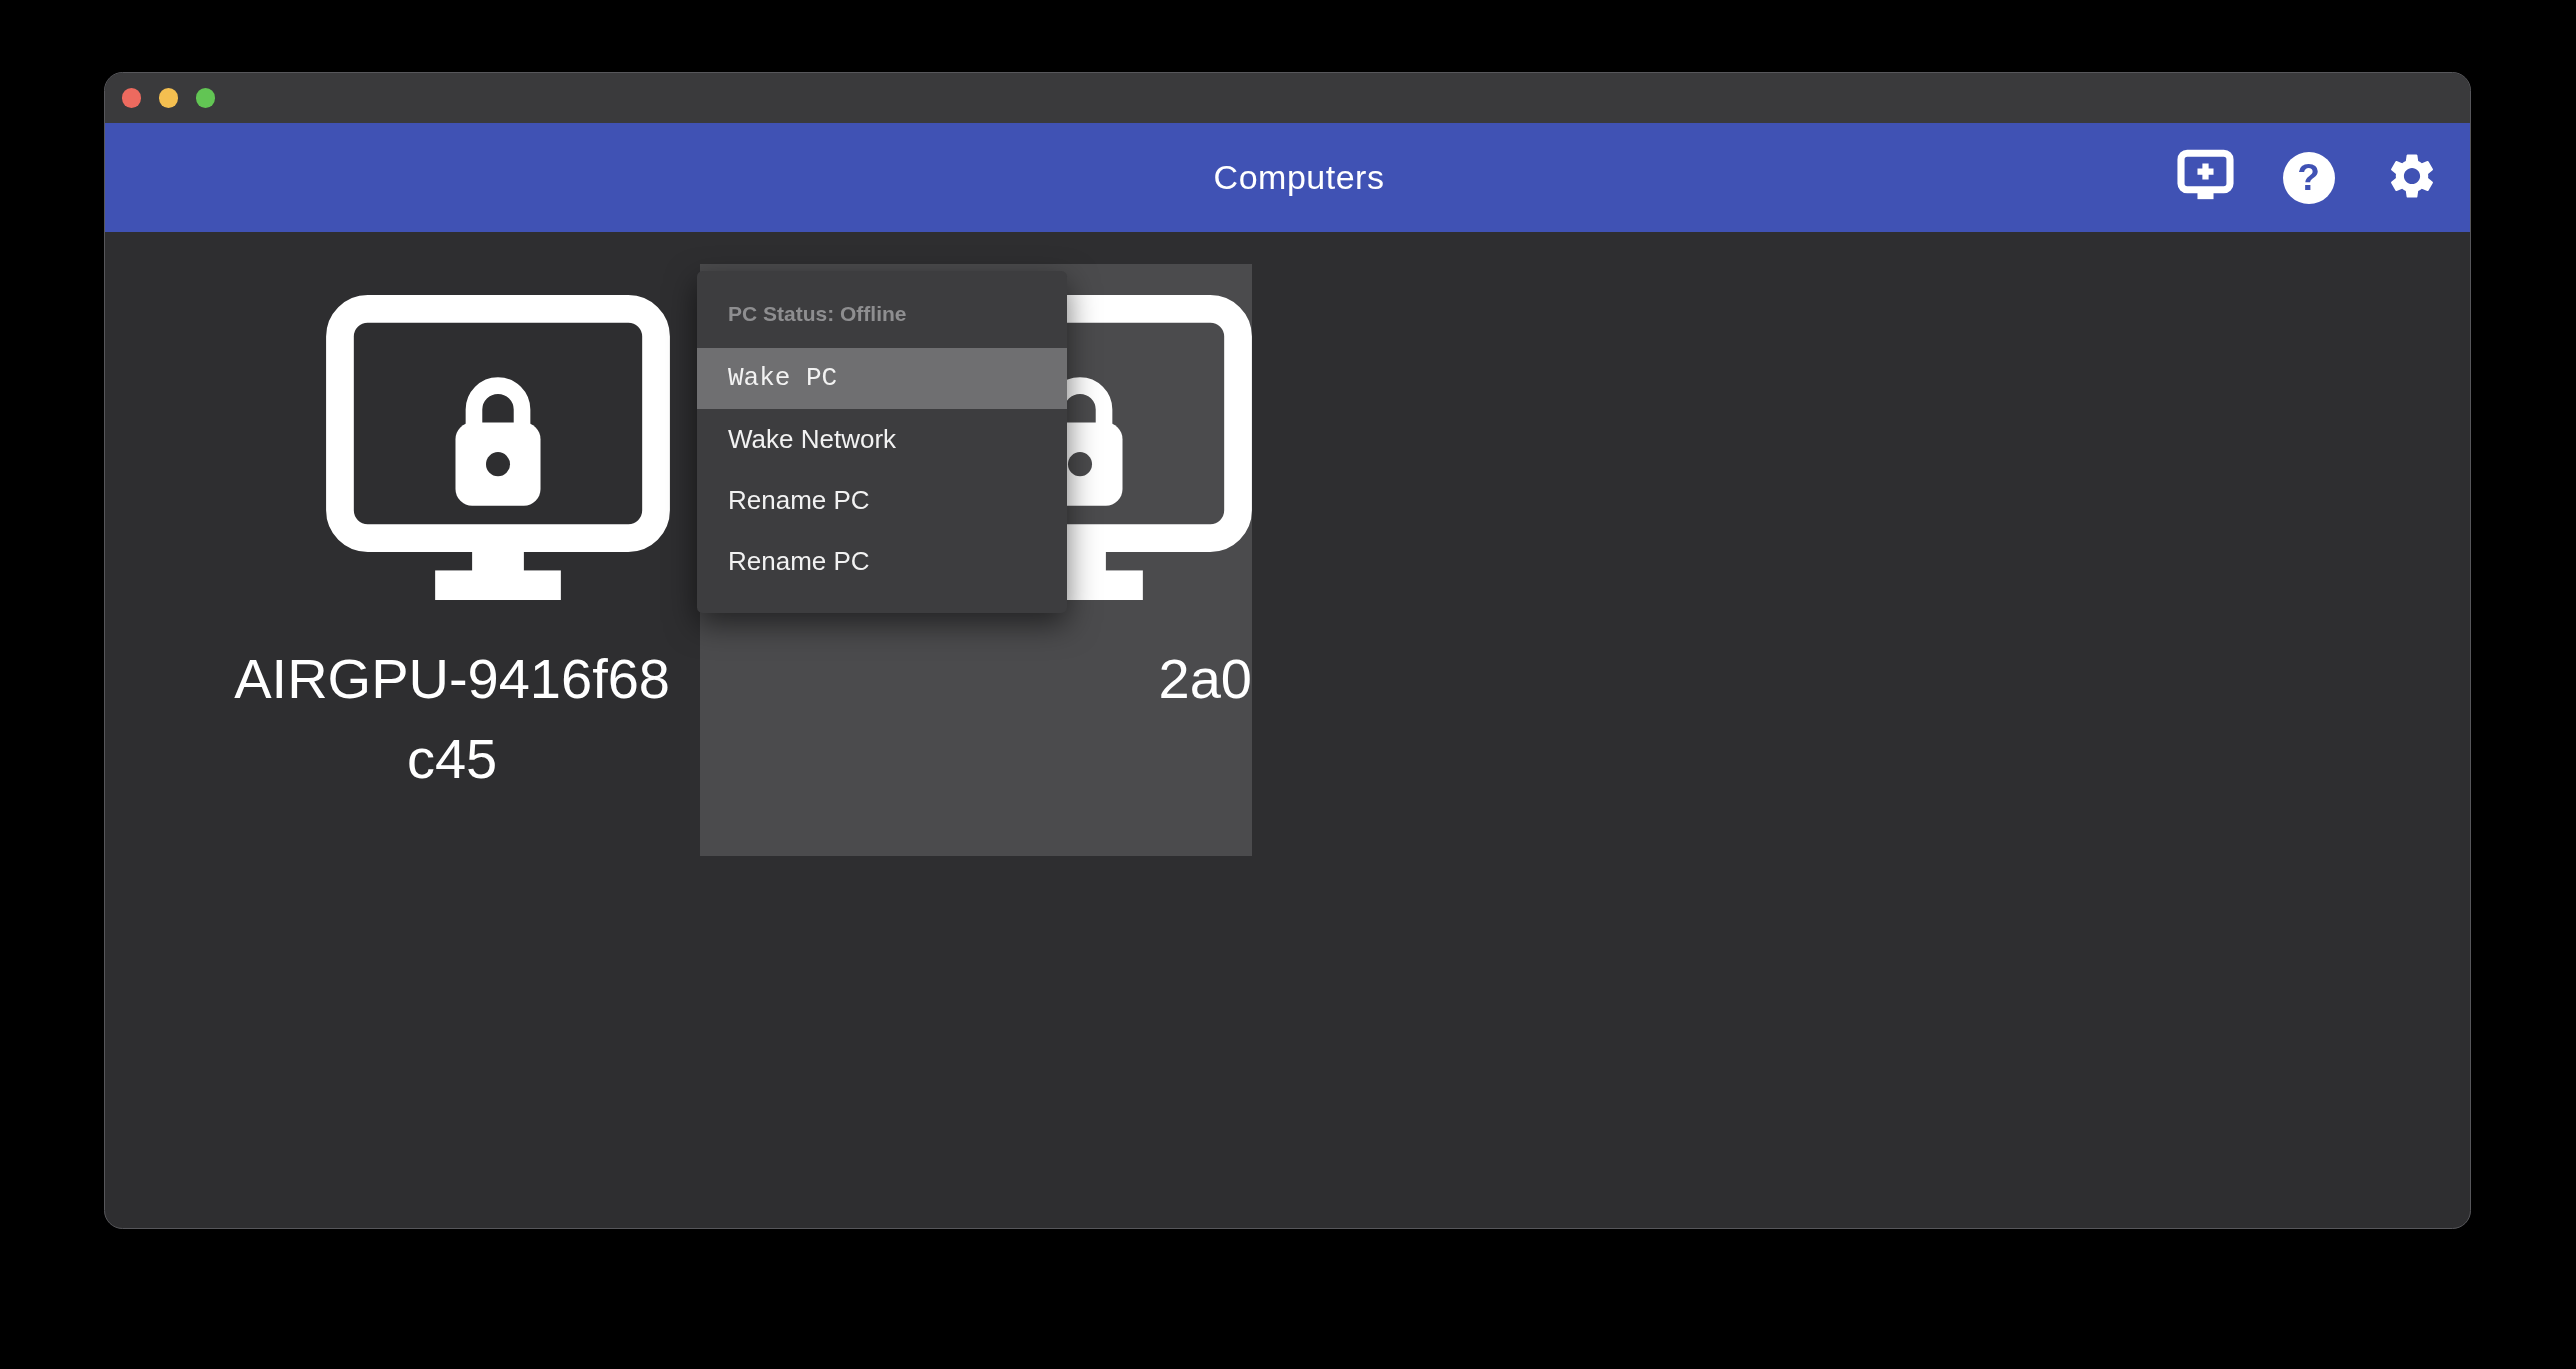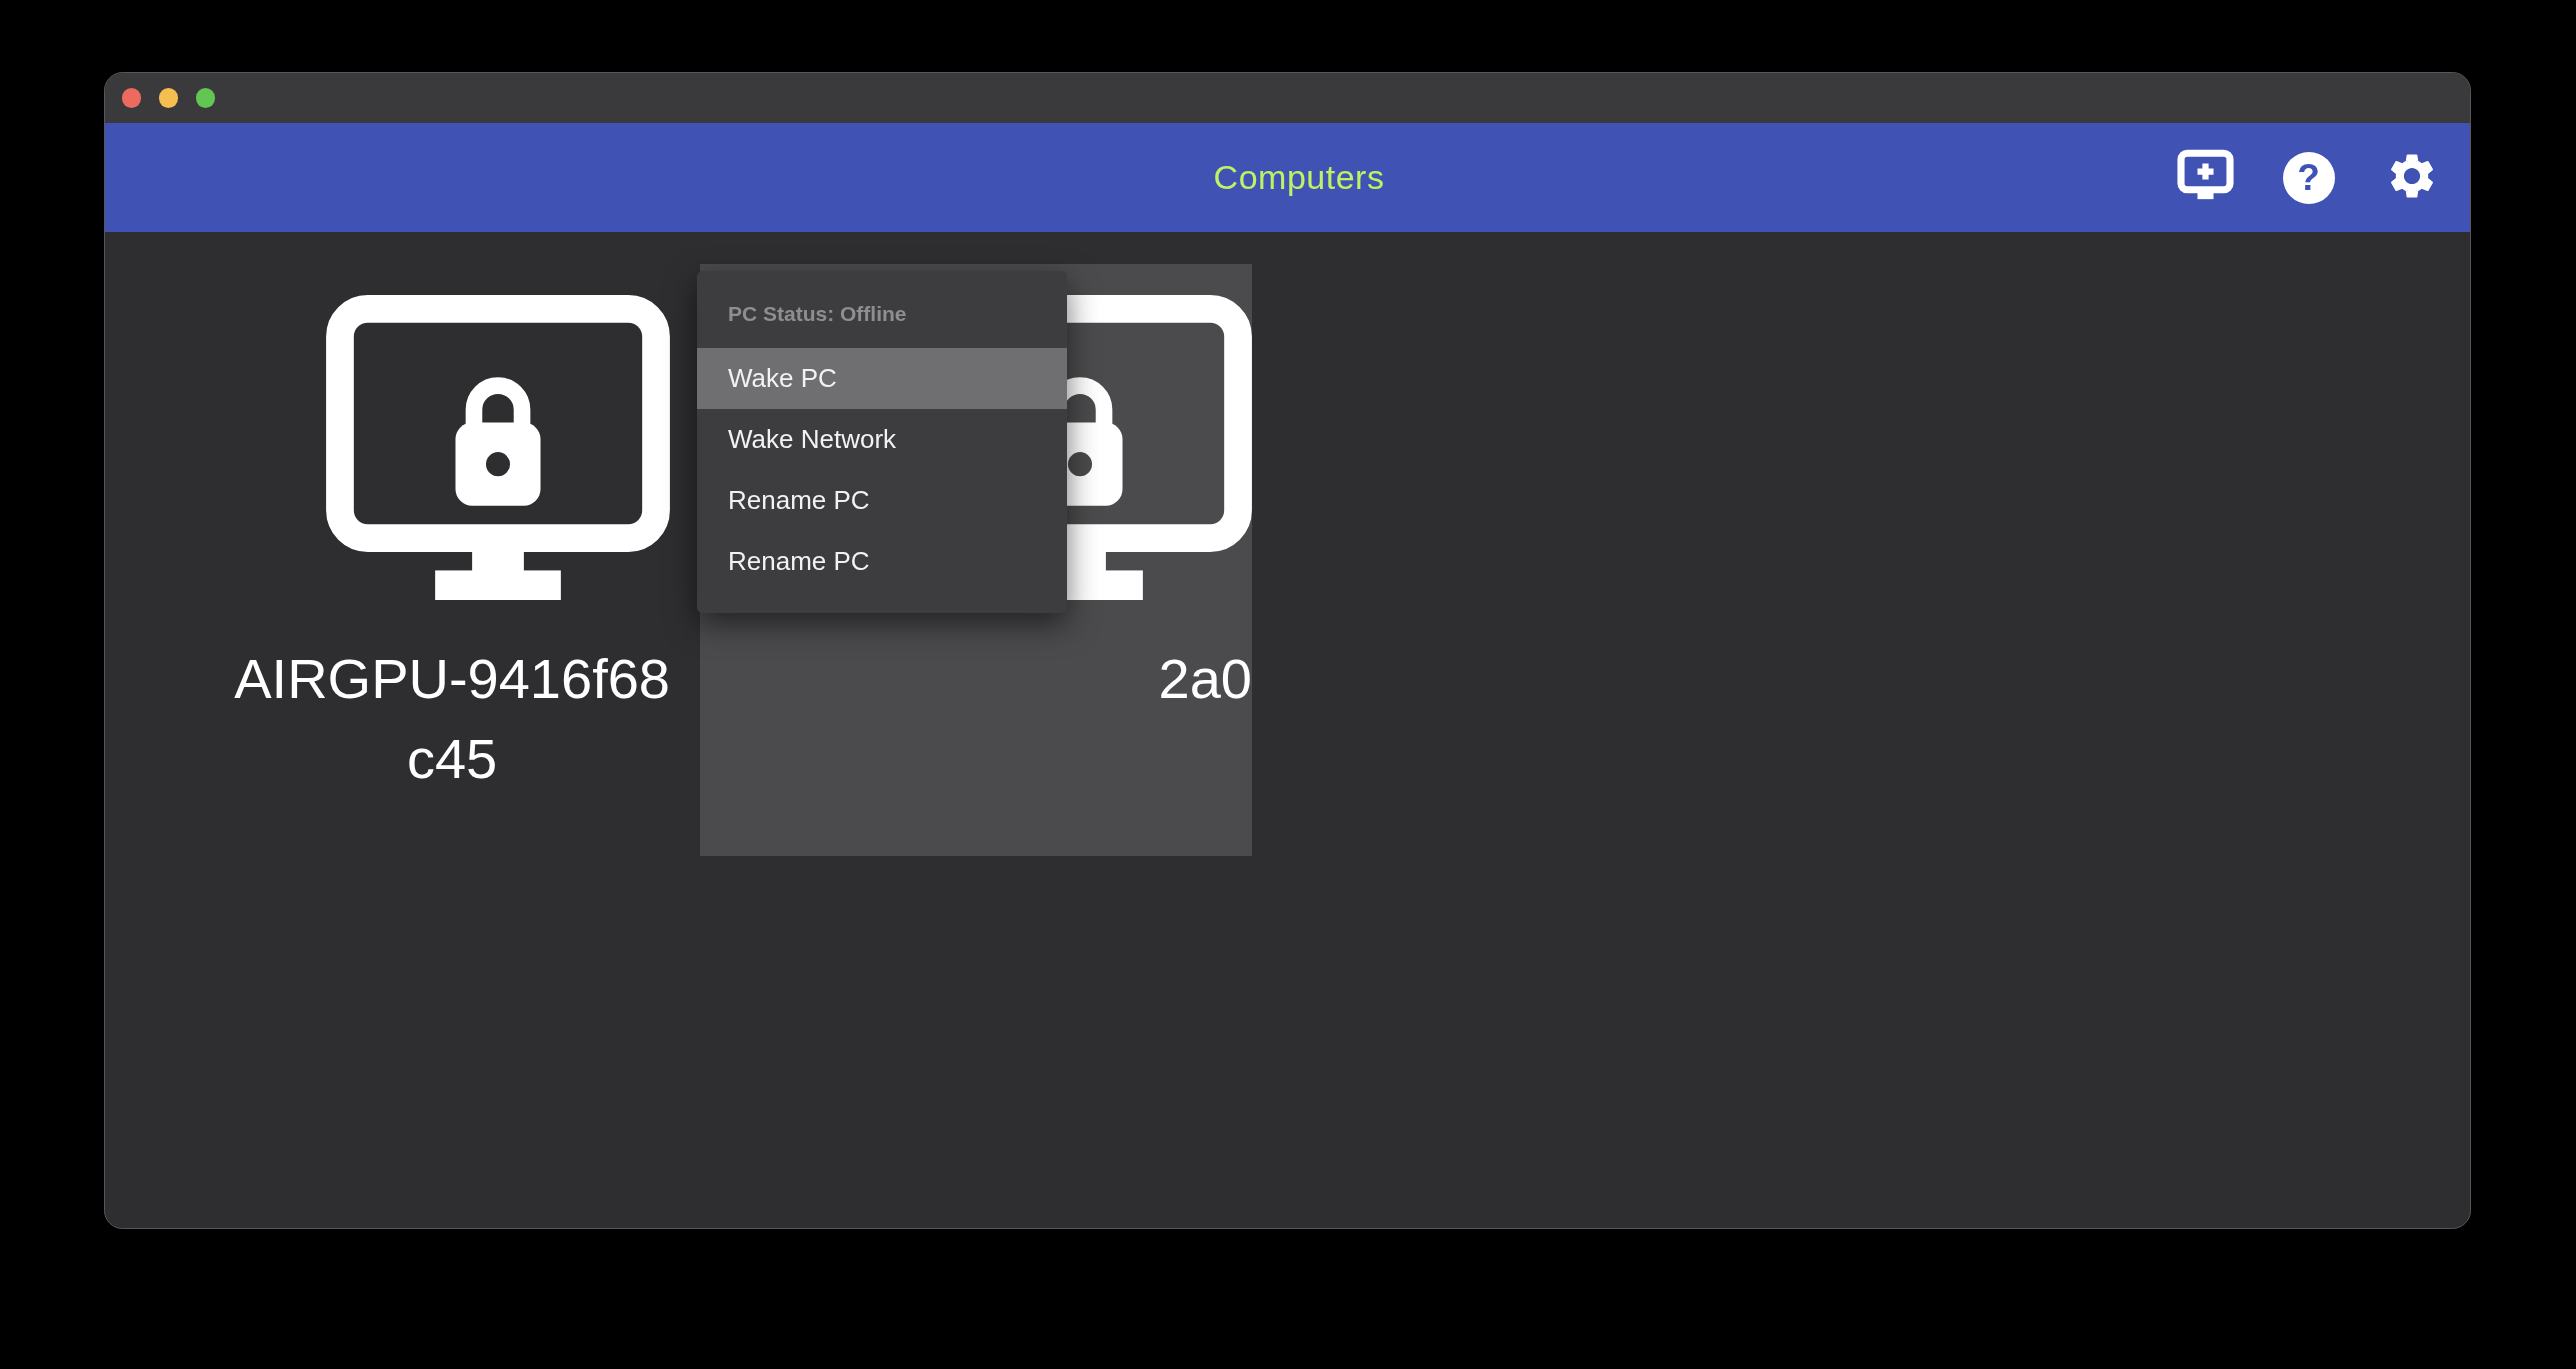--- a/index.html
+++ b/index.html
@@ -36,21 +36,21 @@
   
   .header {
     height:109px;
     background:#4052b4;
     position:relative;
     display:flex; align-items:center;
   }
   .header-title {
     position:absolute; left:0; right:0;
     text-align:center;
-    color:#bef264;
+    color:#ffffff;
     font-size:34px;
     letter-spacing:0.5px;
     padding-left:23px;
   }
   .header-actions {
     position:absolute; right:30px; top:0; bottom:0;
     display:flex; align-items:center; gap:46px;
   }
   .action-btn { display:flex; align-items:center; justify-content:center; width:57px; height:57px; cursor:pointer; }
   .help-circle {
@@ -100,21 +100,21 @@
     font-weight:bold;
     font-size:21px;
   }
   .menu-item {
     height:61px; line-height:61px;
     padding-left:31px;
     color:#f2f2f2;
     font-size:26px;
     cursor:pointer;
   }
-  .menu-item.highlighted { background:#6f6f71; }
+  .menu-item.highlighted { background:#6f6f71;font-family:Liberation Mono, monospace; }
 </style>
 </head>
 <body>
 
 <div class="window">
 
   <div class="titlebar">
     <div class="traffic red"></div>
     <div class="traffic yellow"></div>
     <div class="traffic green"></div>

